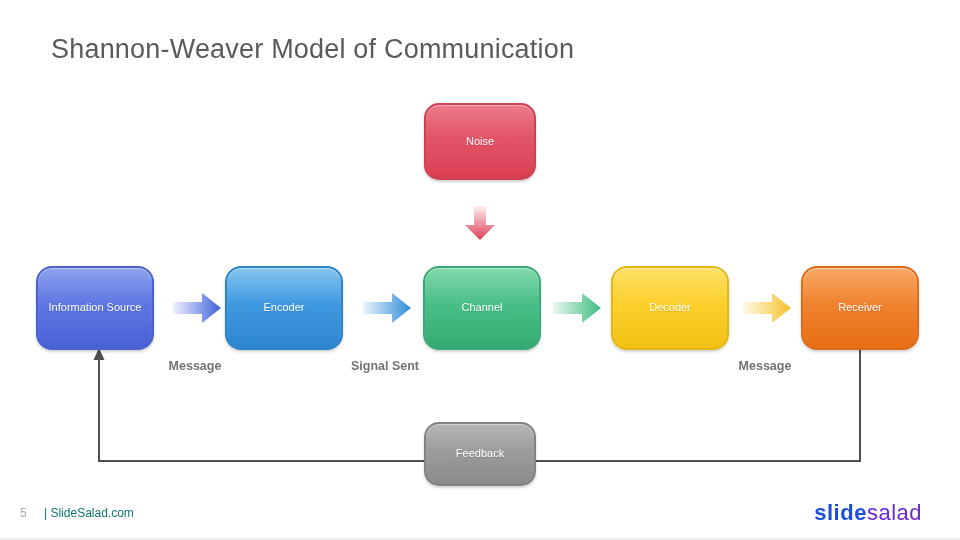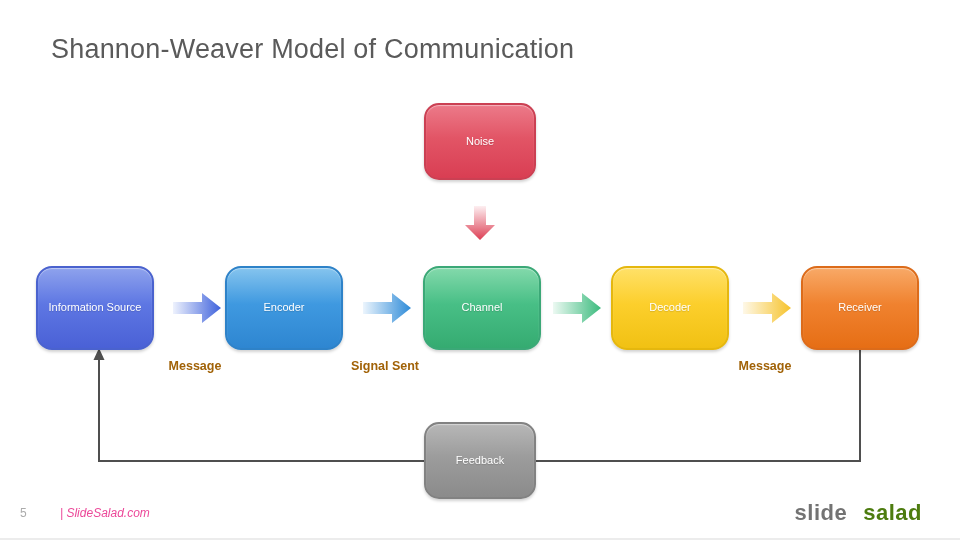--- a/index.html
+++ b/index.html
@@ -53,54 +53,54 @@
     left: 611px;
     border: 2px solid #e5b70e;
     background: linear-gradient(180deg, #ffe168 0%, #fccf2c 45%, #f1c113 100%);
   }
   .node-receiver {
     left: 801px;
     border: 2px solid #dc6b1a;
     background: linear-gradient(180deg, #f8a967 0%, #f0822f 45%, #e66e15 100%);
   }
   .node-feedback {
-    left: 424px; top: 422px; width: 112px; height: 77px;
+    left: 424px; top: 422px; width: 112px; height: 64px;
     border: 2px solid #828282;
     background: linear-gradient(180deg, #b7b7b7 0%, #9c9c9c 45%, #8b8b8b 100%);
   }
   .h-arrow { position: absolute; top: 293px; }
   .h-arrow-1 { left: 173px; }
   .h-arrow-2 { left: 363px; }
   .h-arrow-3 { left: 553px; }
   .h-arrow-4 { left: 743px; }
   .noise-arrow { position: absolute; left: 465px; top: 206px; }
   .loop-svg { position: absolute; left: 0; top: 0; pointer-events: none; }
   .flow-label {
     position: absolute; top: 359px; width: 150px;
     text-align: center;
-    font-size: 12.5px; font-weight: bold; color: #a16207;
+    font-size: 12.5px; font-weight: bold; color: #737373;
   }
   .flow-label-0 { left: 120px; }
   .flow-label-1 { left: 310px; }
   .flow-label-2 { left: 500px; }
   .flow-label-3 { left: 690px; }
   .page-number {
     position: absolute; left: 20px; top: 506px;
     font-size: 12px; color: #ababab;
   }
   .footer-site {
-    position: absolute; left: 60px; top: 506px;
-    font-size: 12px; color: #ec4899; font-style: italic;
+    position: absolute; left: 44px; top: 506px;
+    font-size: 12px; color: #0f766e;
   }
   .brand {
     position: absolute; right: 38px; top: 500px;
     font-size: 22px; letter-spacing: 0.5px;
   }
-  .brand-bold { font-weight: bold; color: #737373; }
-  .brand-light { font-weight: bold; color: #4d7c0f; margin-left: 16px; }
+  .brand-bold { font-weight: bold; color: #1d4ed8; }
+  .brand-light { font-weight: normal; color: #6d28d9; }
   .defs-holder { position: absolute; width: 0; height: 0; }
 </style>
 </head>
 <body>
 
 <div class="slide">
 
   <svg class="defs-holder" aria-hidden="true">
     <defs>
       <linearGradient id="gradA1" x1="0" y1="0" x2="1" y2="0">

